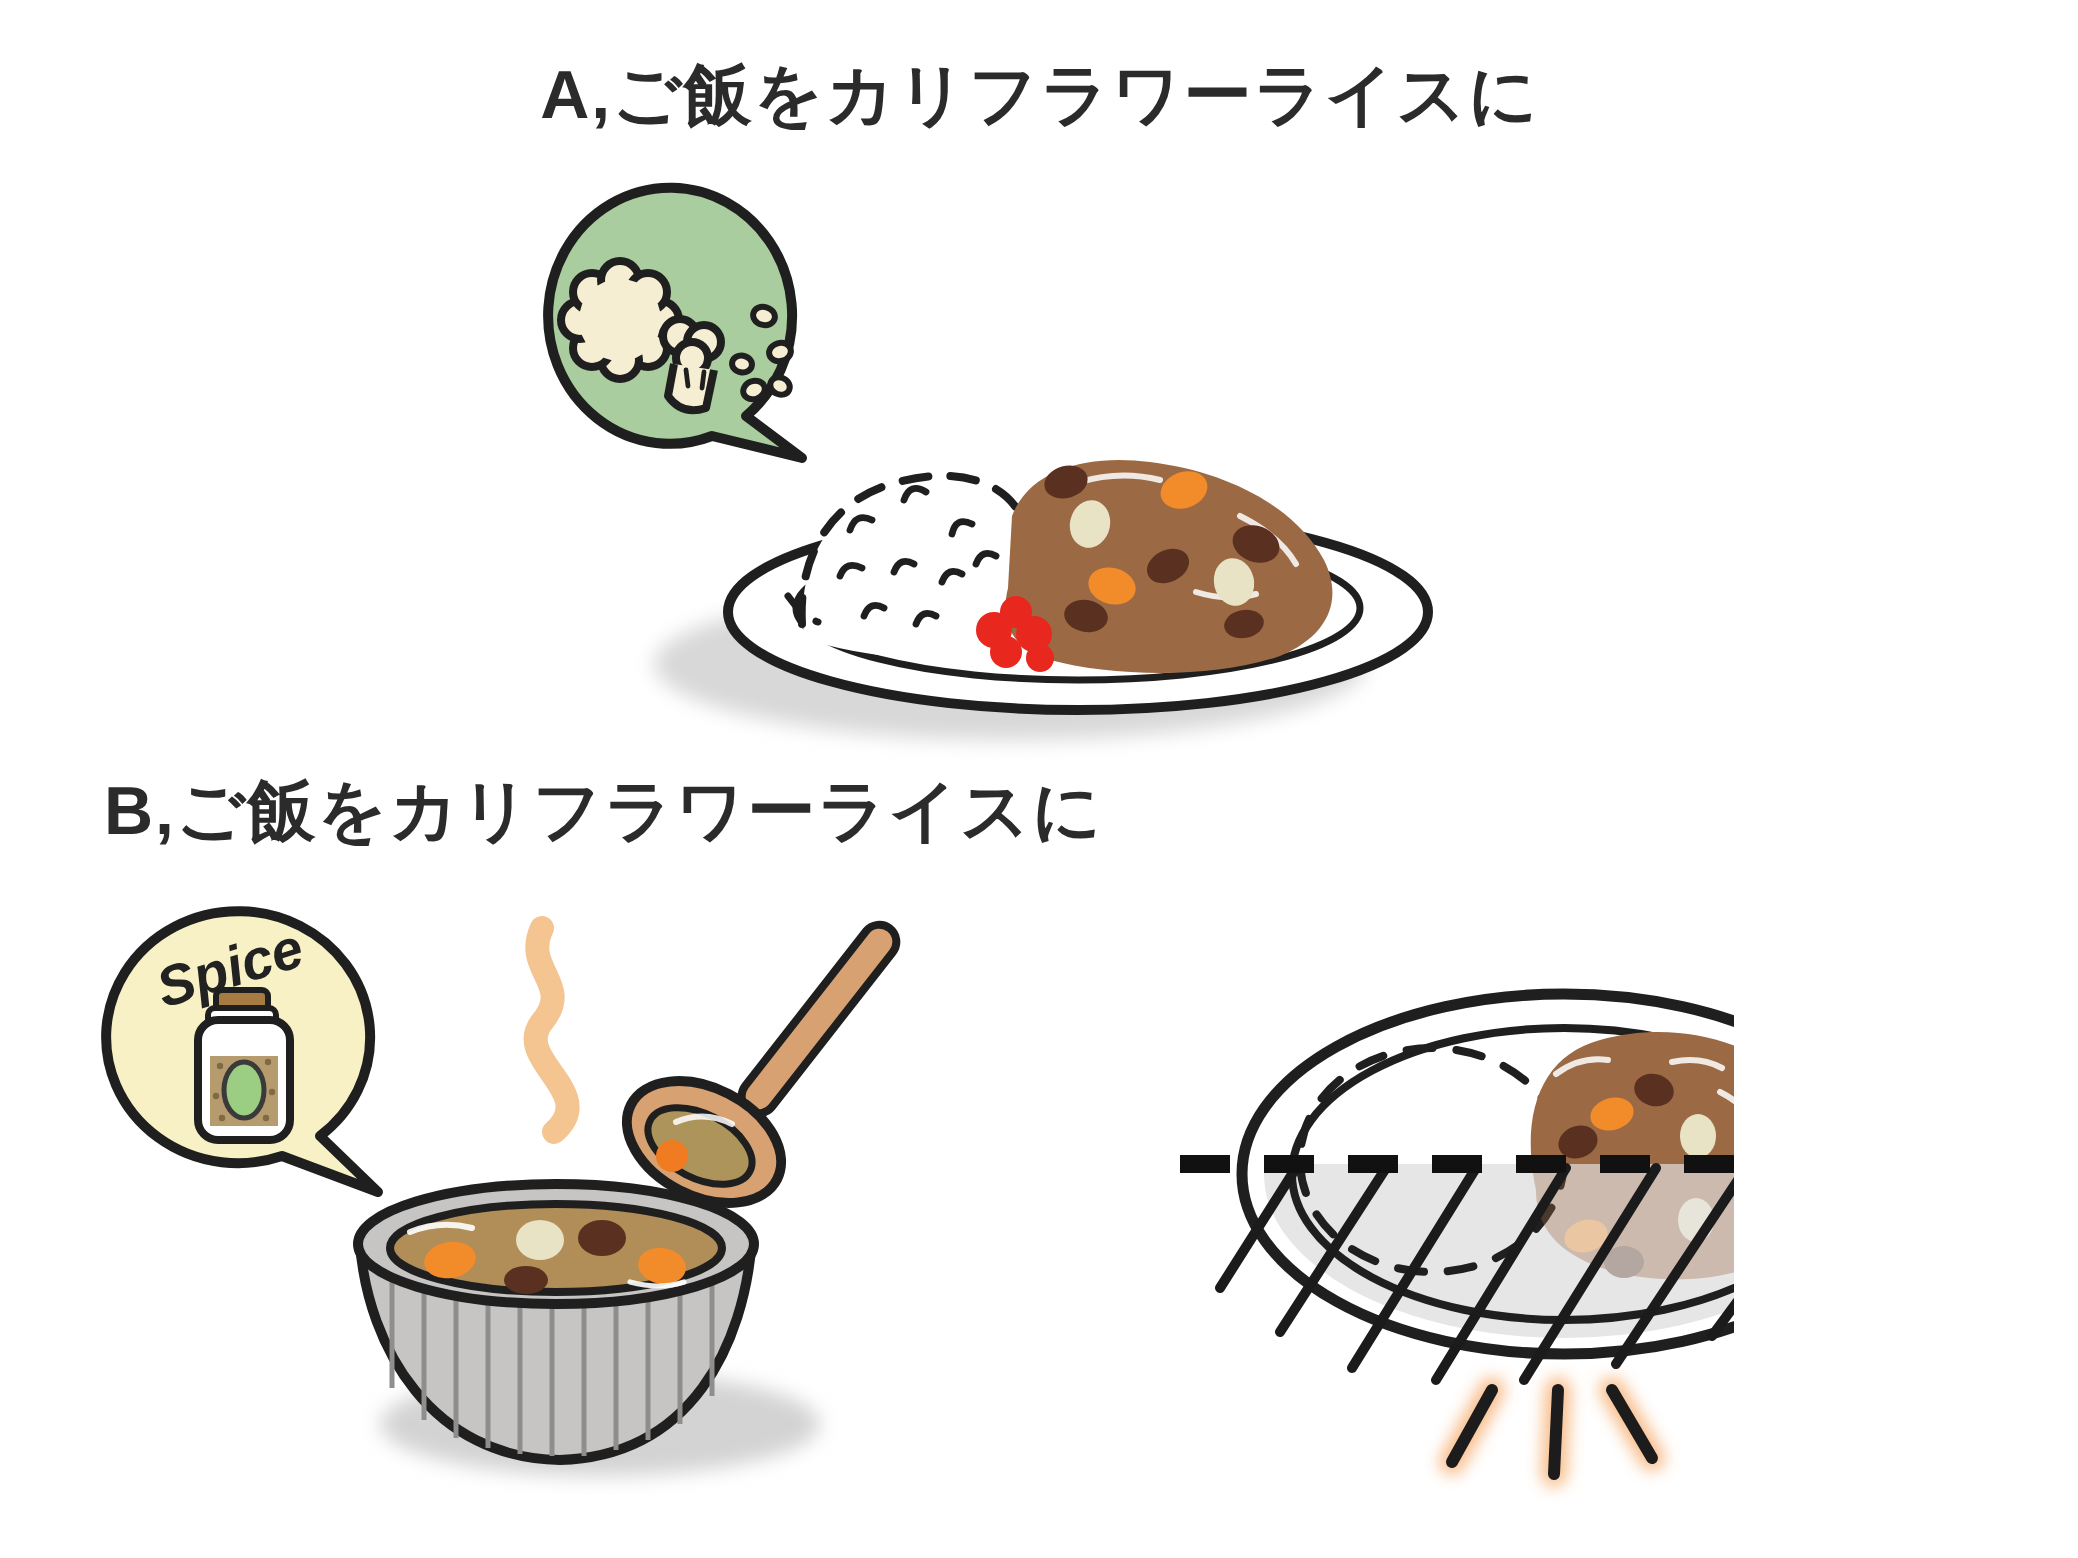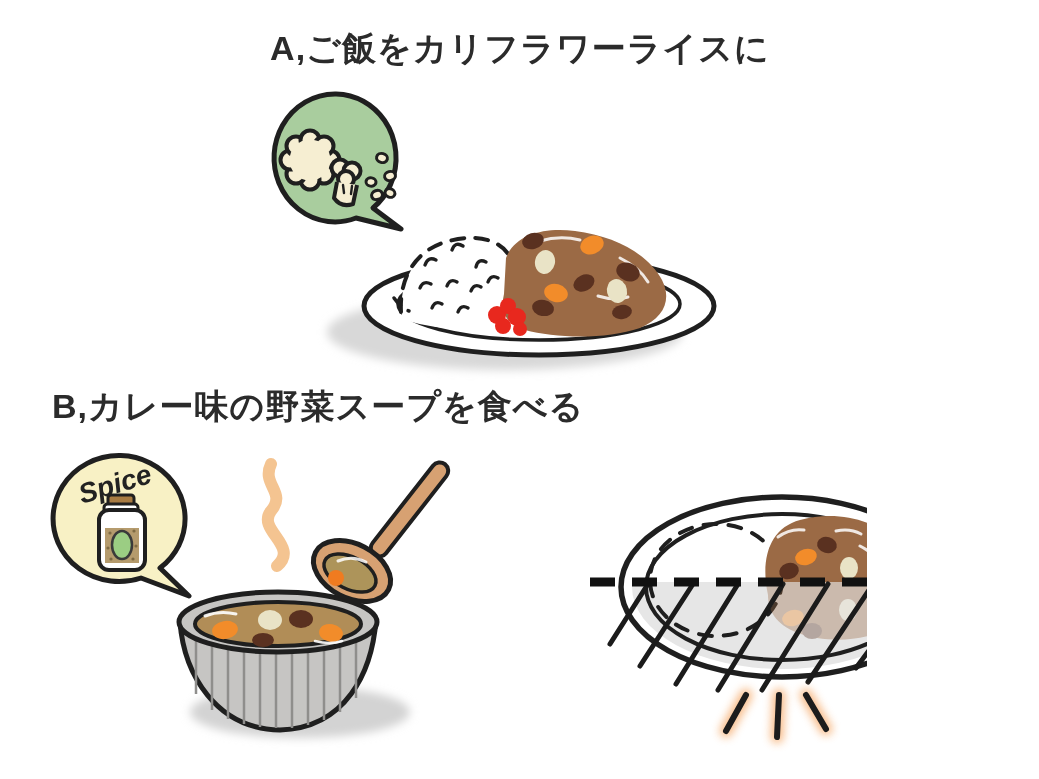--- a/index.html
+++ b/index.html
@@ -11,21 +11,21 @@
   .title-b{left:52px;top:388px;}
   .title-c{left:590px;top:397px;}
   svg.art{position:absolute;left:0;top:0;}
 </style>
 </head>
 <body>
 
 <div class="canvas">
 
   <div class="title title-a">A,ご飯をカリフラワーライスに</div>
-  <div class="title title-b">B,カレー味の野菜スープを食べる</div>
+  <div class="title title-b">B,ご飯をカリフラワーライスに</div>
 
   <svg class="art" width="1039" height="779" viewBox="0 0 1039 779">
     <defs>
       <filter id="soft" x="-40%" y="-40%" width="180%" height="180%">
           <feGaussianBlur stdDeviation="5"></feGaussianBlur>
         </filter>
       <filter id="glow" x="-80%" y="-80%" width="260%" height="260%">
           <feGaussianBlur stdDeviation="4"></feGaussianBlur>
         </filter>
       <clipPath id="clip-top-half">

